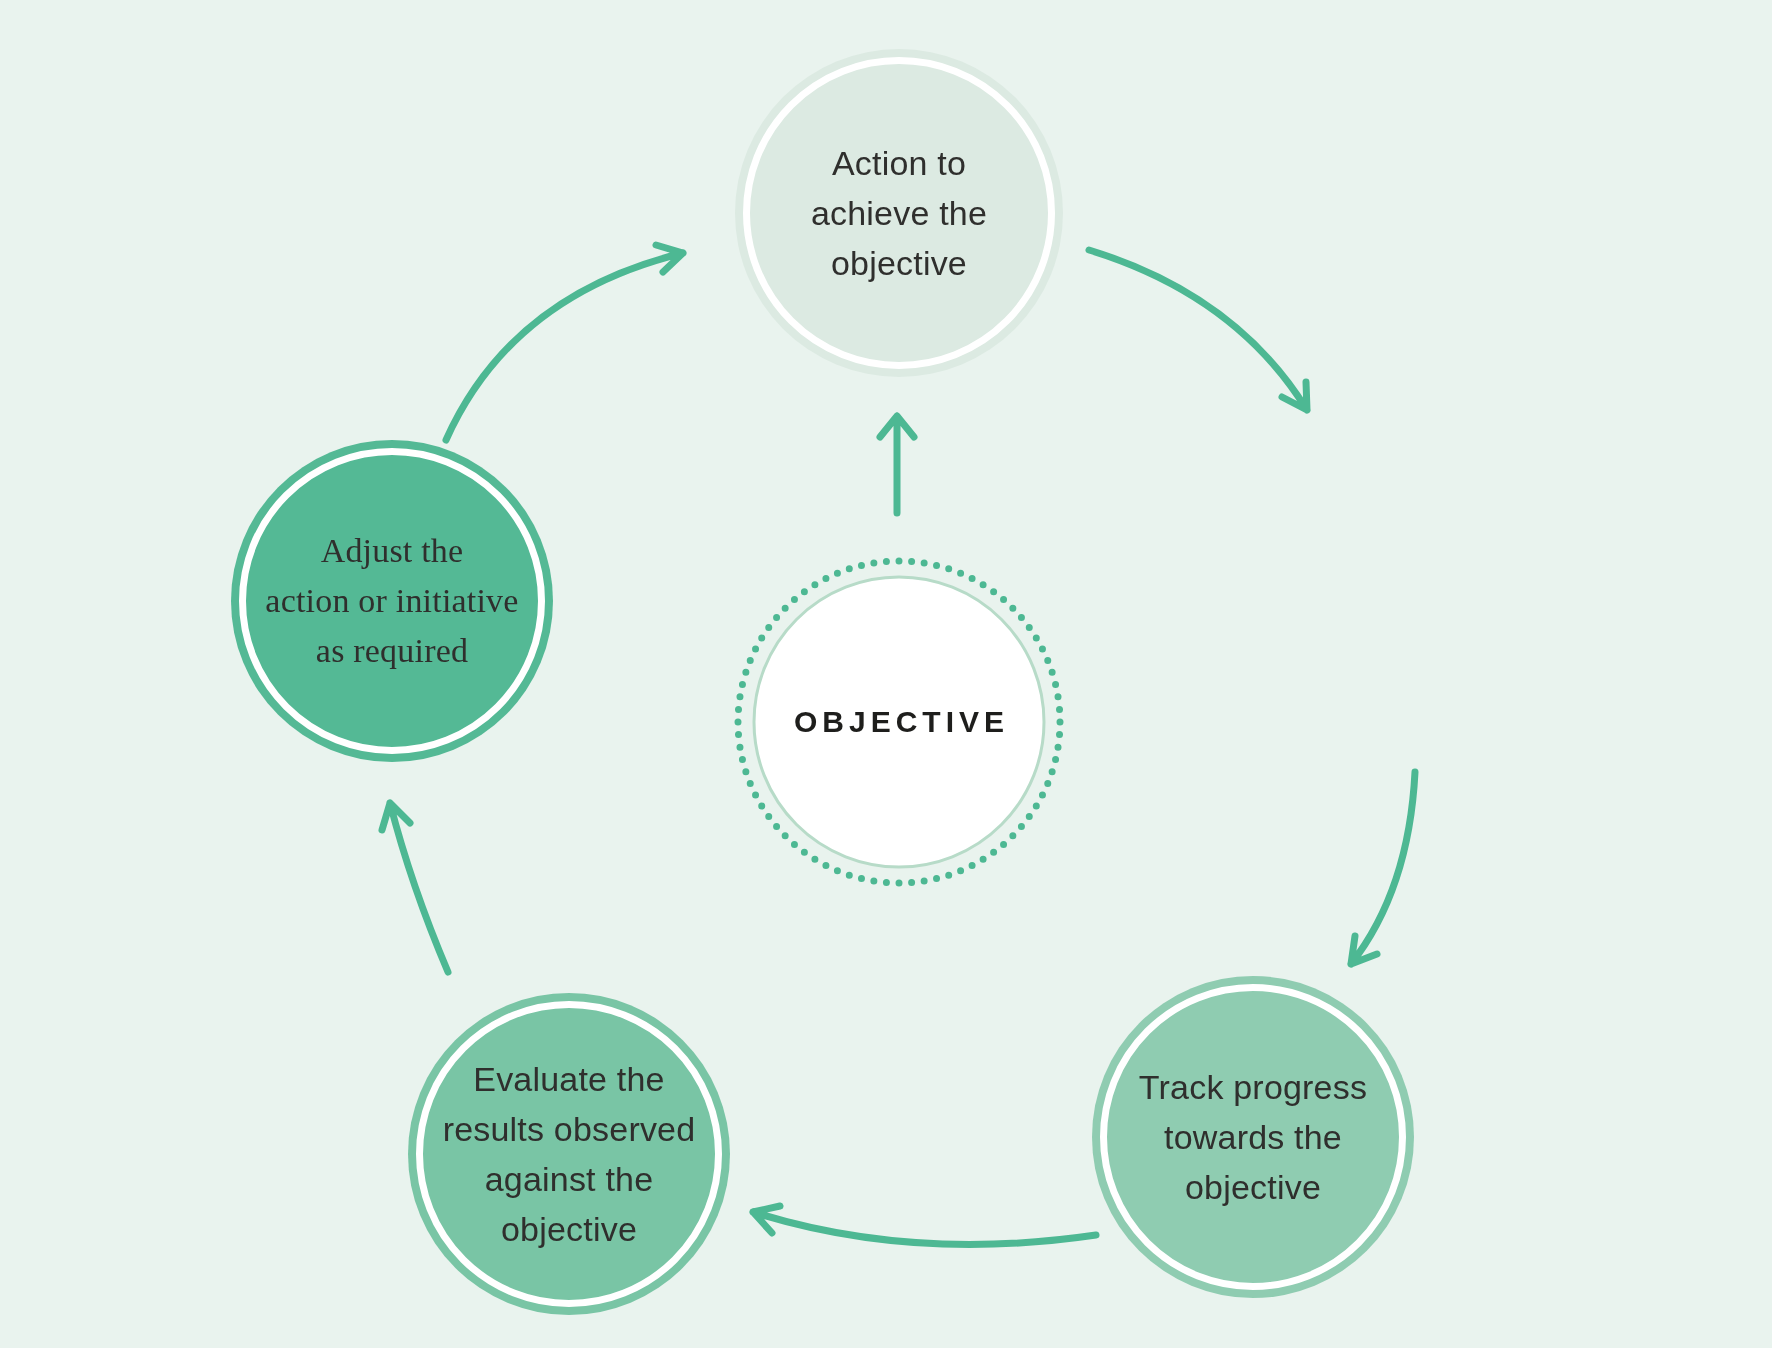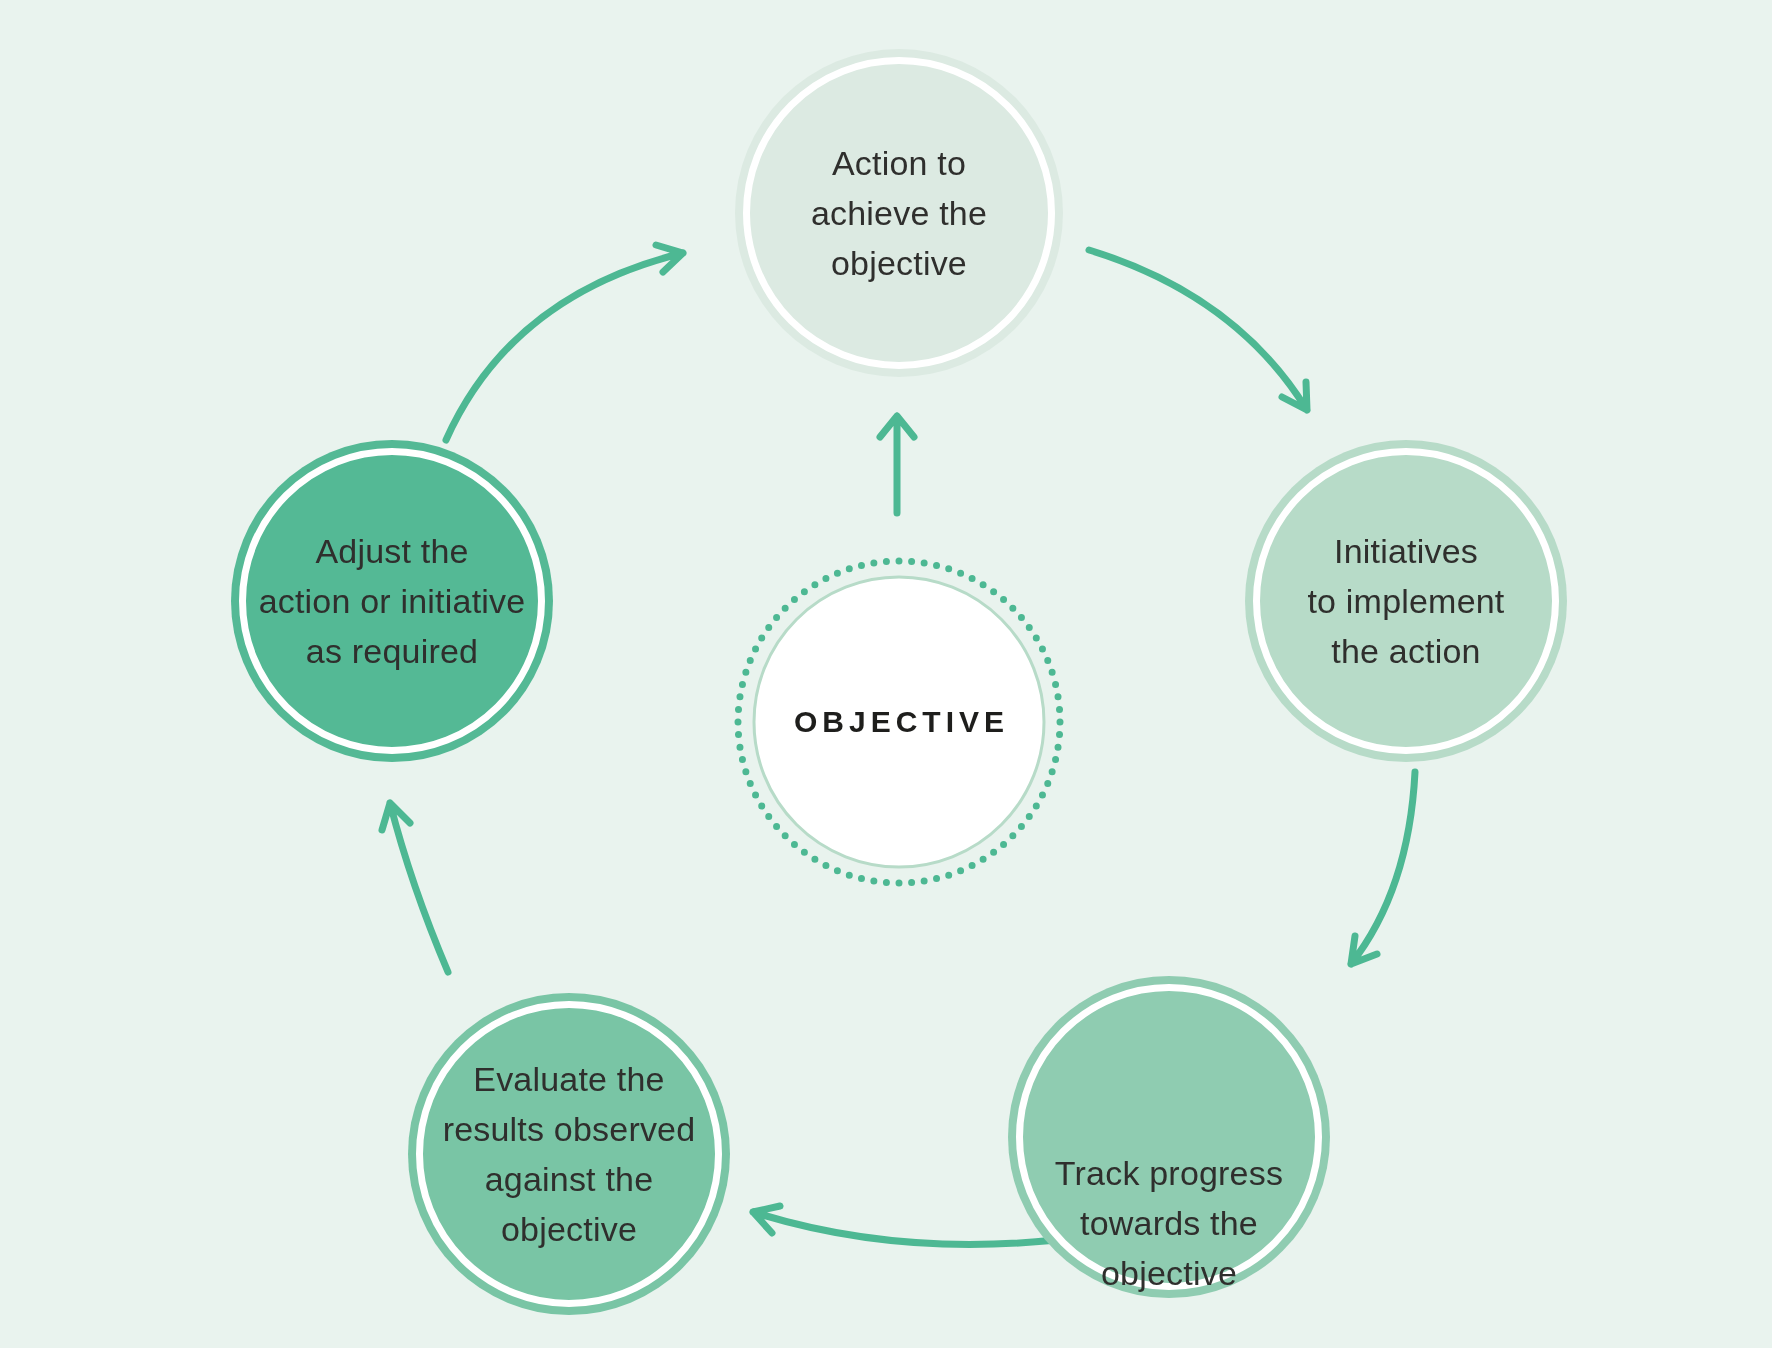--- a/index.html
+++ b/index.html
@@ -61,23 +61,23 @@
     z-index: 2;
     font-size: 34px;
     line-height: 50px;
     font-weight: 300;
     color: var(--text, #2f2f2d);
     white-space: pre-line;
     letter-spacing: 0.2px;
   }
   .node-top          { left: 724px;  top: 49px;  width: 328px; height: 328px; }
   .node-right        { left: 1234px; top: 440px; width: 322px; height: 322px; }
-  .node-bottom-right { left: 997px; top: 976px; width: 322px; height: 322px; align-items: flex-end; }
+  .node-bottom-right { left: 1081px; top: 976px; width: 322px; height: 322px; }
   .node-bottom-left  { left: 397px;  top: 993px; width: 322px; height: 322px; }
-  .node-left         { left: 220px;  top: 440px; width: 322px; height: 322px; }
+  .node-left         { left: 220px;  top: 440px; width: 322px; height: 322px; font-family: Liberation Serif, serif; }
   .center-label {
     position: absolute;
     left: 743px; top: 577px;
     width: 290px; height: 290px;
     display: flex;
     align-items: center;
     justify-content: center;
     font-size: 30px;
     font-weight: bold;
     letter-spacing: 5px;
@@ -108,25 +108,20 @@
 
     <path class="arrow" d="M 886 513 L 886 420 M 886 416 L 869 437 M 886 416 L 903 437"></path>
   </svg>
 
   <div class="node node-top" style="background: rgb(220, 234, 226);">
     <div class="node-label">Action to
 achieve the
 objective</div>
   </div>
 
-  <div class="node node-right" style="background: rgb(183, 219, 200);">
-    <div class="node-label">Initiatives
-to implement
-the action</div>
-  </div>
 
   <div class="node node-bottom-right" style="background: rgb(143, 204, 177);">
     <div class="node-label">Track progress
 towards the
 objective</div>
   </div>
 
   <div class="node node-bottom-left" style="background: rgb(121, 197, 165);">
     <div class="node-label">Evaluate the
 results observed

